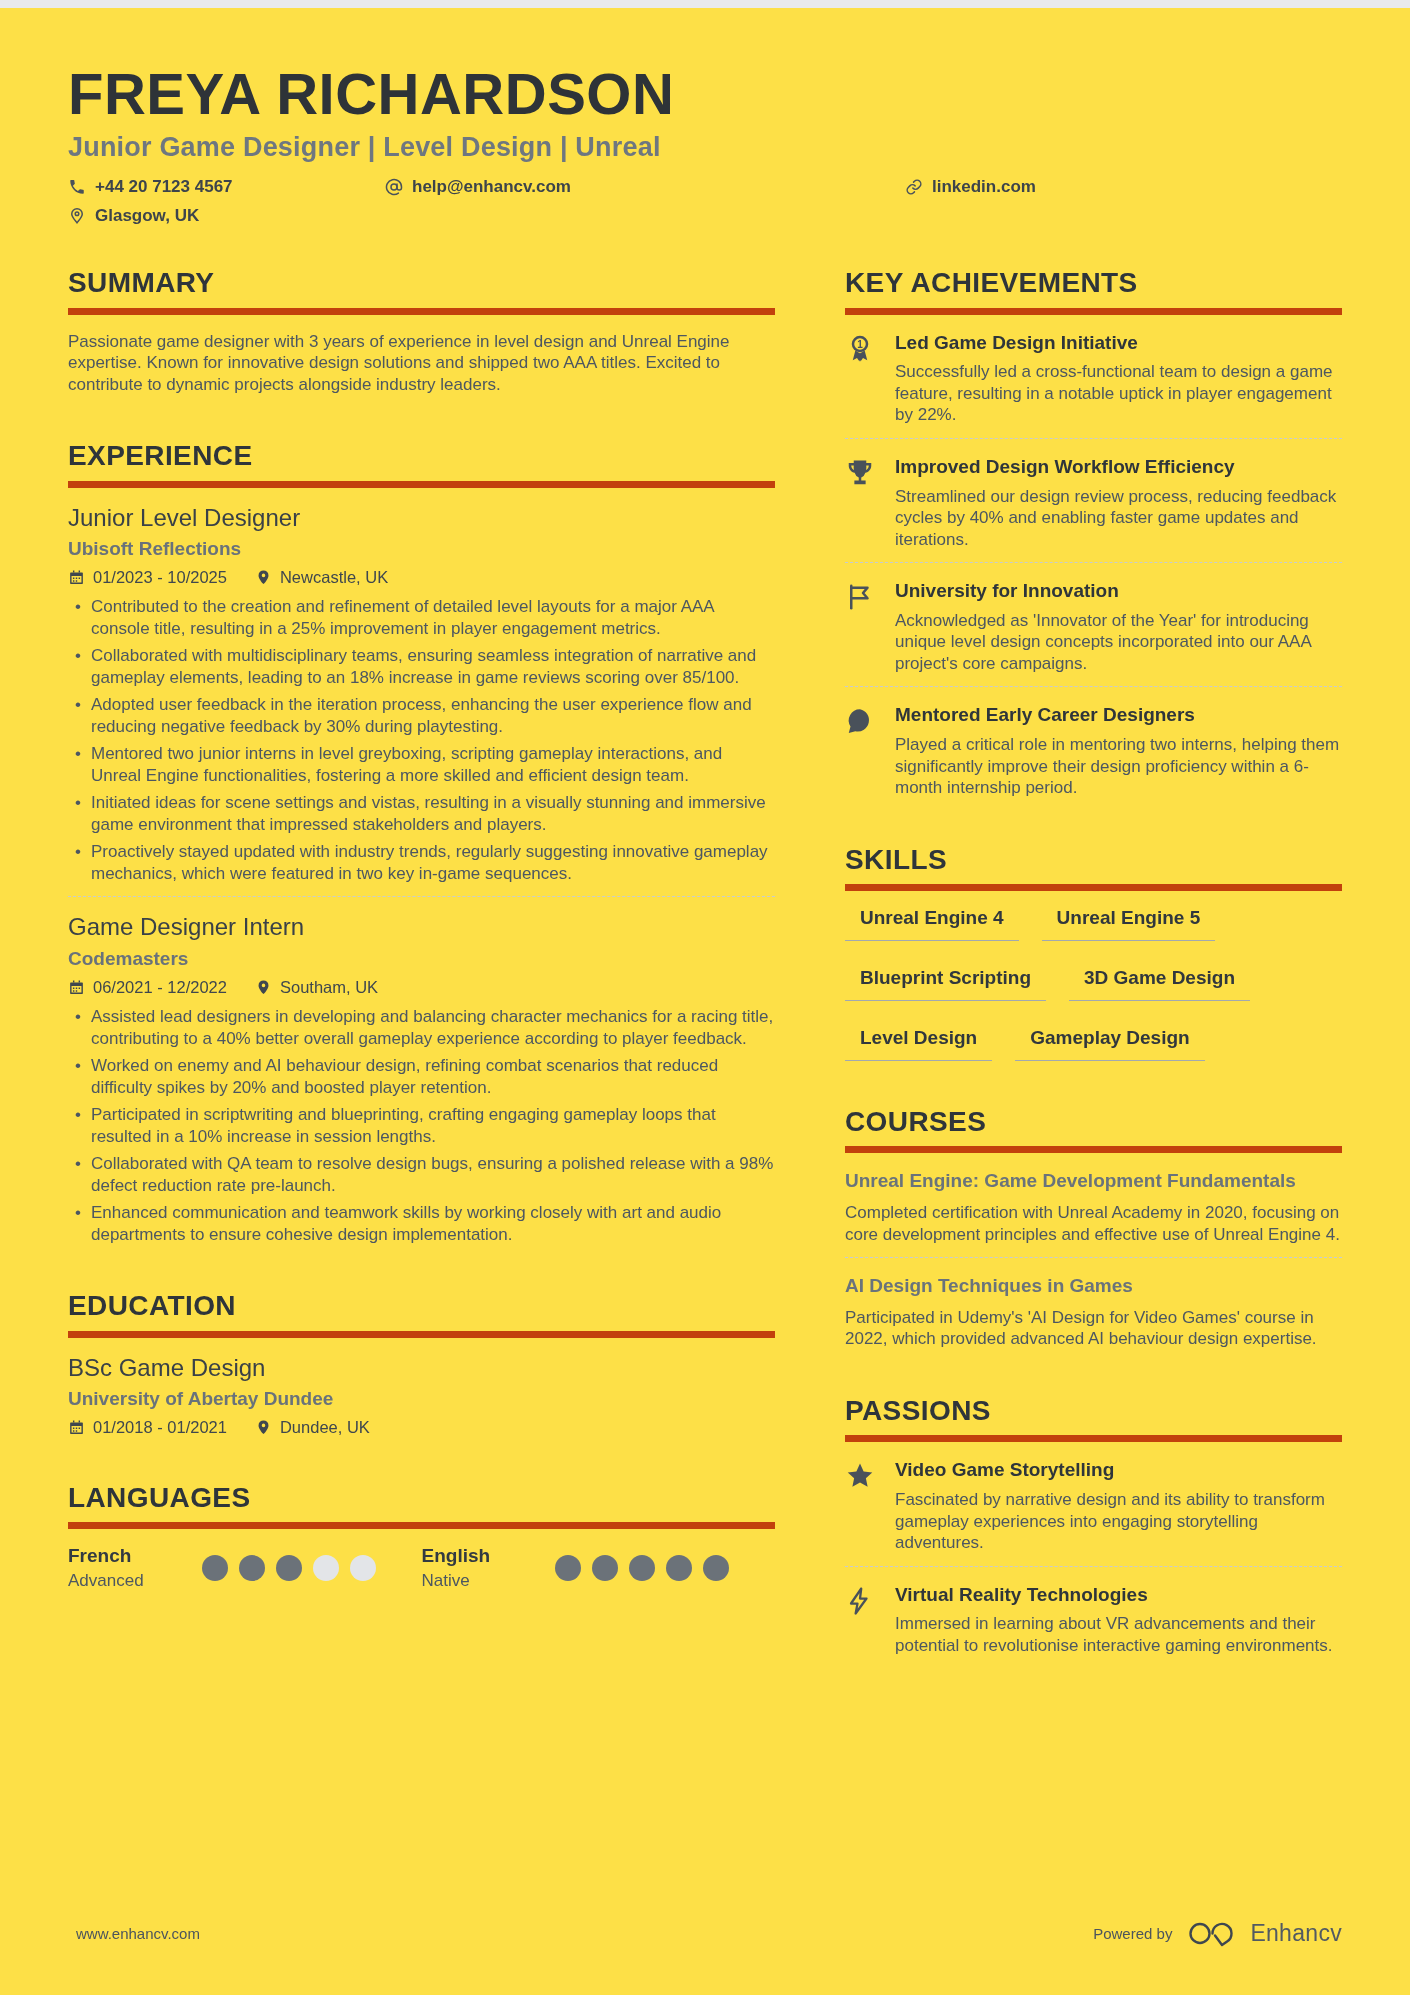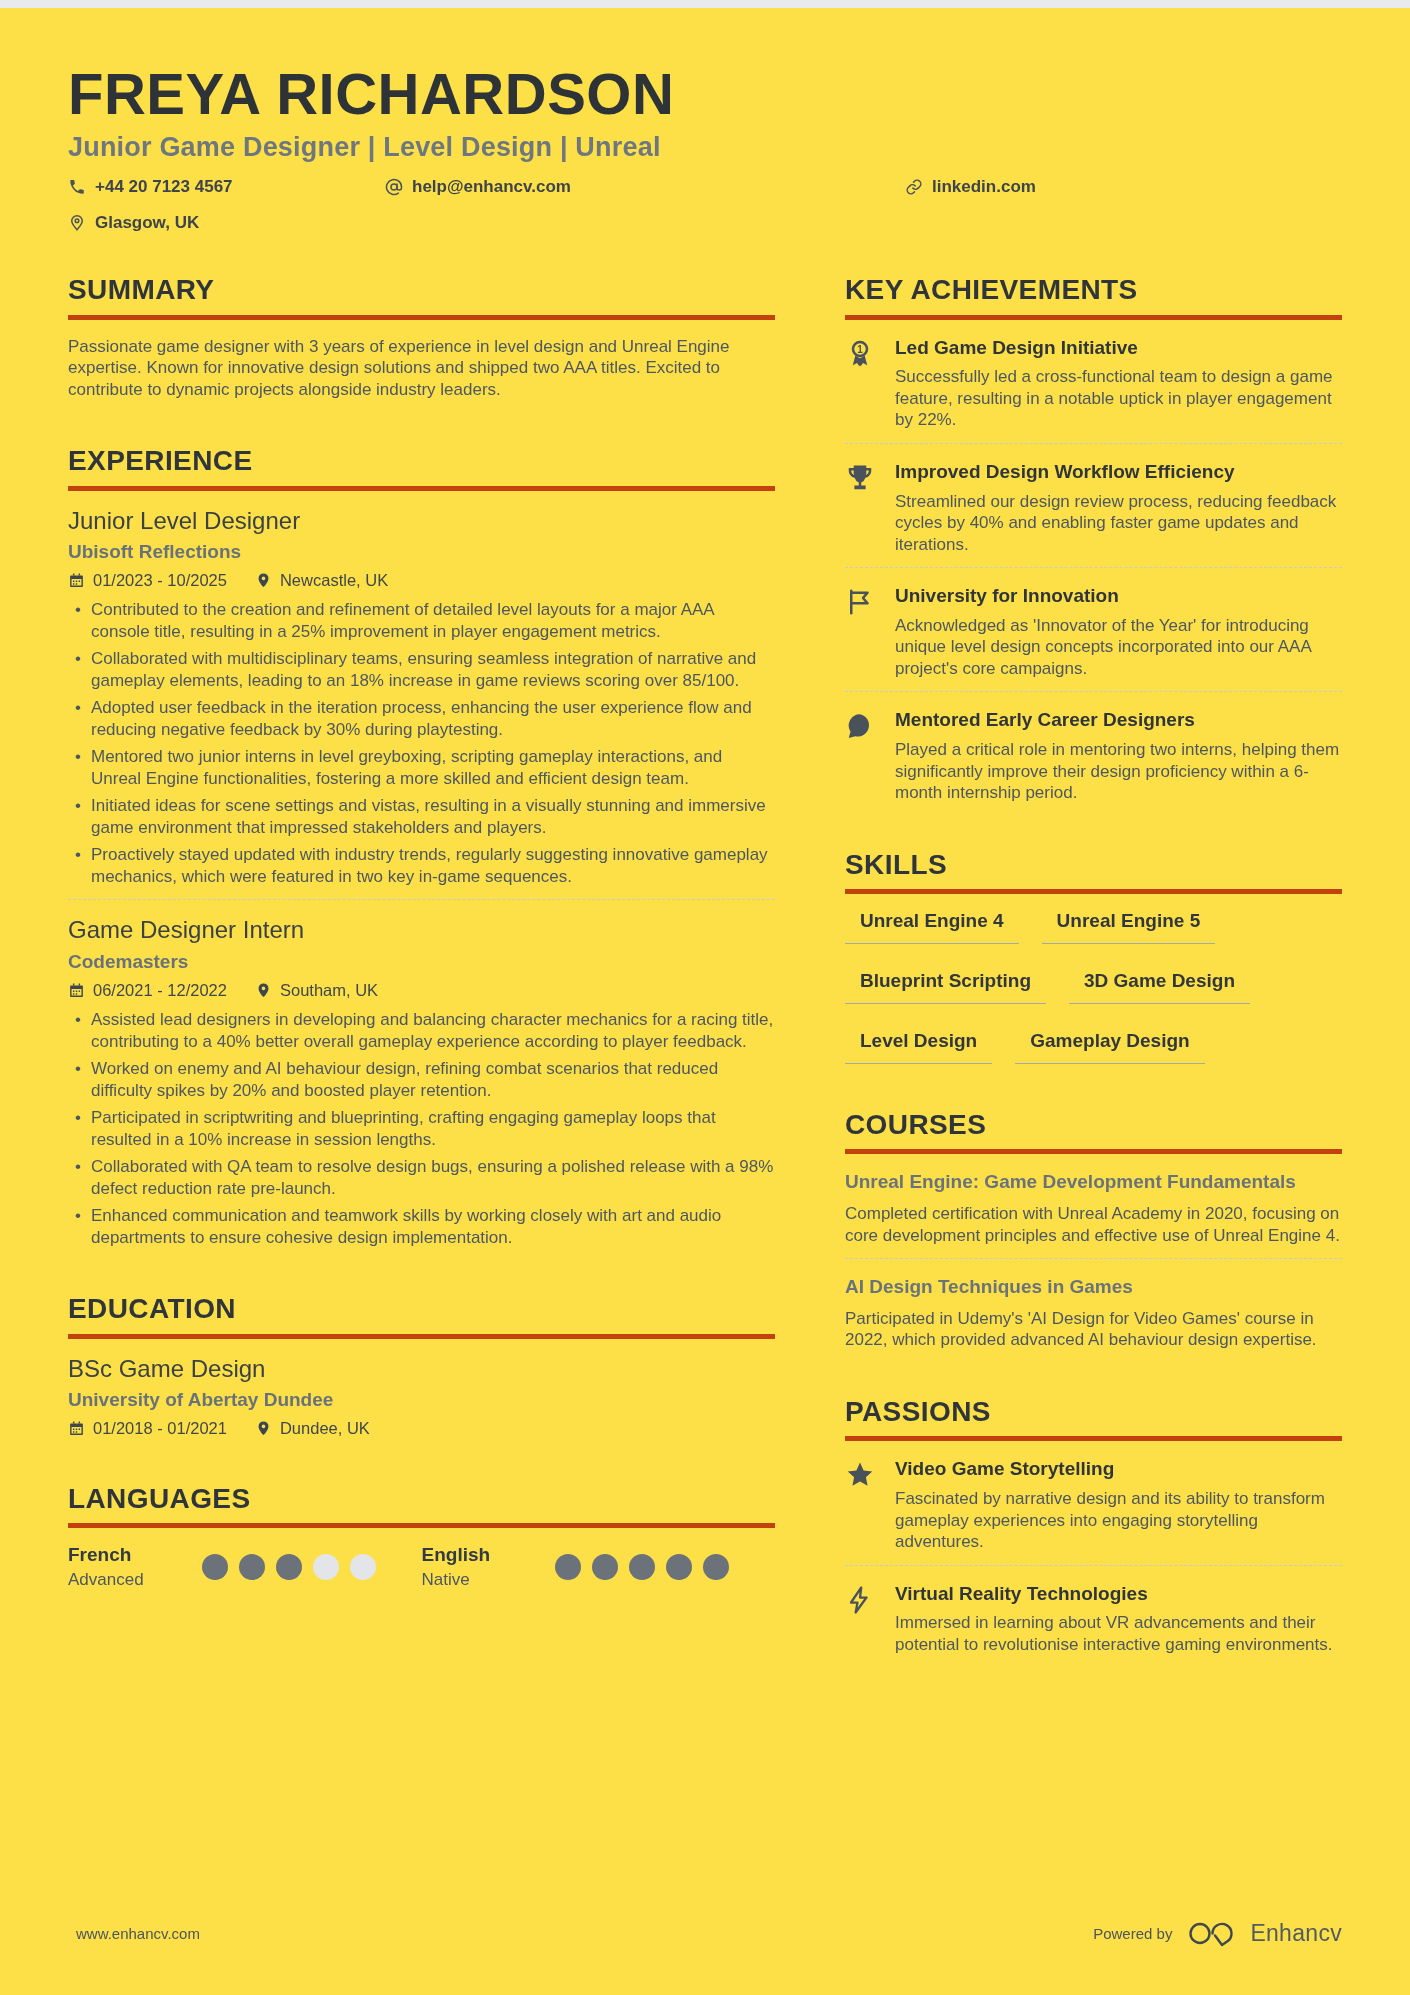--- a/index.html
+++ b/index.html
@@ -11,36 +11,36 @@
     background:#fde047;
     font-family:"Liberation Sans", sans-serif;
     color:#2f353a;
     overflow:hidden;
   }
   .header { padding:56px 68px 0; }
   .name { font-size:58px; font-weight:700; color:#2e3338; letter-spacing:.5px; line-height:1.04; }
   .title { font-size:27px; font-weight:700; color:#6e7780; margin-top:8px; letter-spacing:.2px; }
   .contact-grid {
     display:grid; grid-template-columns:317px 520px 1fr;
-    row-gap:16px; margin-top:14px;
+    row-gap:9px; margin-top:14px;
     font-size:17px; font-weight:700; color:#3d444b;
   }
   .c-item { display:flex; align-items:center; }
   .c-item .ic { display:inline-flex; width:18px; height:18px; margin-right:9px; color:#4a525a; flex:none; }
   .c-item .ic svg { width:100%; height:100%; }
 
   .columns { display:flex; gap:70px; padding:0 68px; margin-top:42px; }
   .col-left { width:707px; flex:none; }
   .col-right { flex:1; min-width:0; }
 
   .section { margin-top:46px; }
   .section:first-child { margin-top:0; }
   .sec-heading {
     font-size:28px; font-weight:700; color:#2f353a; letter-spacing:.4px;
-    padding-bottom:10px; border-bottom:5px solid #c2410c; margin-bottom:16px;
+    padding-bottom:10px; border-bottom:7px solid #c2410c; margin-bottom:16px;
     line-height:1.05;
   }
   .body-text { font-size:17px; line-height:21.5px; color:#4d5761; }
 
   .job { margin-top:4px; }
   .job-title { font-size:24px; font-weight:400; color:#3a4147; line-height:1.2; }
   .job-company { font-size:19px; font-weight:700; color:#69727b; margin-top:6px; }
   .meta-row { display:flex; gap:28px; margin-top:8px; font-size:16.5px; color:#3f474e; }
   .meta-item { display:flex; align-items:center; }
   .meta-item .ic { display:inline-flex; width:17px; height:17px; margin-right:8px; color:#3f474e; flex:none; }

